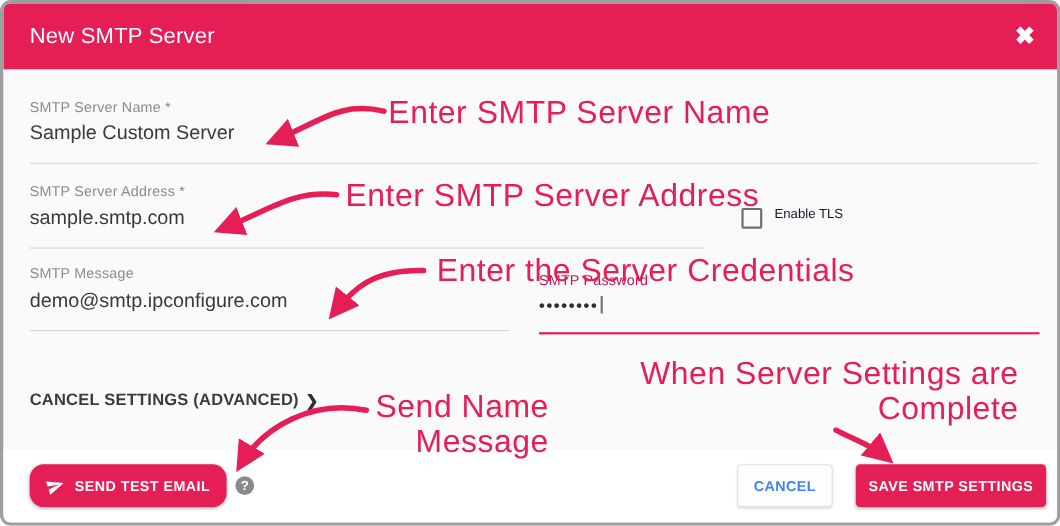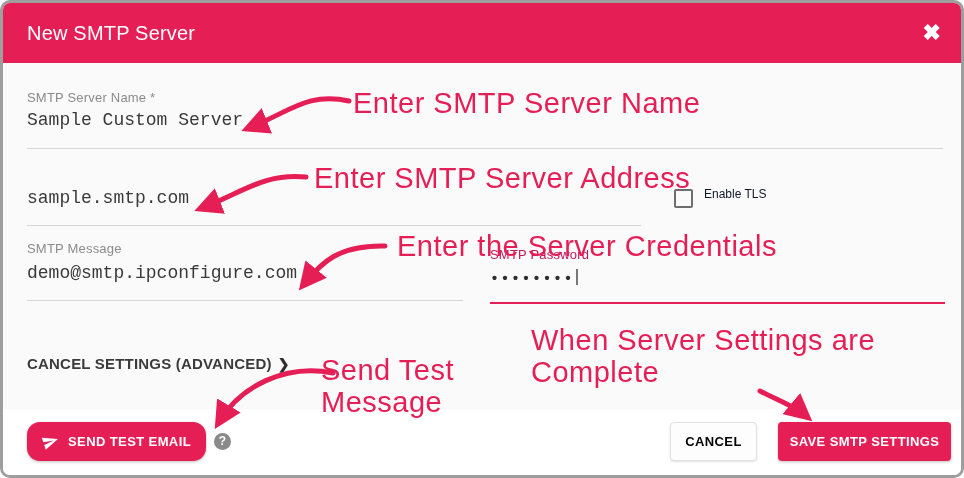--- a/index.html
+++ b/index.html
@@ -23,21 +23,21 @@
     padding:0 20px 0 24px;
   }
   .header-title { color:#ffffff; font-size:20px; letter-spacing:0.2px; flex:1; }
   .close-btn {
     color:#ffffff; font-size:22px; font-weight:bold; cursor:pointer;
     line-height:1;
   }
 
   
   .f-label { position:absolute; font-size:13px; color:#8b8b8b; letter-spacing:0.2px; }
-  .f-value { position:absolute; font-size:18px; color:#3a3a3a;font-family:Liberation Mono, monospace; }
+  .f-value { position:absolute; font-size:18px; color:#3a3a3a; }
   .f-line  { position:absolute; height:1px; background:#d4d4d4; }
 
   .pw-label { color:#be185d; }
   .pw-value { font-size:15px; font-weight:bold; letter-spacing:1.5px; color:#2f2f2f; }
   .pw-caret { display:inline-block; width:1.5px; height:16px; background:#777; margin-left:2px; vertical-align:-2px; }
   .pw-line  { height:2px; background:var(--accent); }
 
   
   .tls-checkbox {
     position:absolute; left:671px; top:186px; width:19px; height:19px;
@@ -60,55 +60,56 @@
   }
   .btn {
     position:absolute; display:flex; align-items:center; justify-content:center;
     height:39px; border-radius:4px; font-size:13px; font-weight:bold;
     letter-spacing:0.4px; cursor:pointer;
   }
   .btn-pink { background:var(--accent); color:#ffffff; box-shadow:0 1px 3px rgba(0,0,0,0.25); }
   .btn-send { left:24px; top:419px; padding:0 15px; gap:9px;border-radius:13px; }
   .btn-cancel {
     left:667px; top:419px; width:87px;
-    background:#fdfdfd; color:#000000; border:1px solid #e2e2e2;
+    background:#fdfdfd; color:#3b82f6; border:1px solid #e2e2e2;
     box-shadow:0 1px 2px rgba(0,0,0,0.12);
   }
   .btn-save { left:775px; top:419px; width:173px; }
   .send-icon { width:17px; height:17px; transform:rotate(-18deg); }
   .help-badge {
     position:absolute; left:211px; top:430px; width:17px; height:17px;
     border-radius:50%; background:#8a8a8a; color:#ffffff;
     font-size:12px; font-weight:bold; text-align:center; line-height:17px;
     cursor:pointer;
   }
 
   
   .ann {
     position:absolute; color:var(--accent);
     font-size:29px; letter-spacing:0.5px; white-space:nowrap;
   }
-  .ann-center { text-align:left; white-space:normal; line-height:32px; }
+  .ann-center { text-align:right; white-space:normal; line-height:32px; }
 
   .arrows { position:absolute; left:0; top:0; width:964px; height:478px; pointer-events:none; }
 </style>
 </head>
 <body>
 
 <div class="dialog" style="--accent:#E61E56;">
 
   <div class="header">
     <div class="header-title">New SMTP Server</div>
     <div class="close-btn">✖</div>
   </div>
 
   <div class="f-label" style="left:24px; top:87px;">SMTP Server Name *</div>
   <div class="f-value" style="left:24px; top:107px;">Sample Custom Server</div>
   <div class="f-line" style="left:24px; top:145px; width:916px;"></div>
 
+  <div class="f-label" style="left:24px; top:163px;">SMTP Server Address *</div>
   <div class="f-value" style="left:24px; top:185px;">sample.smtp.com</div>
   <div class="f-line" style="left:24px; top:222px; width:614px;"></div>
 
   <div class="tls-checkbox"></div>
   <div class="tls-label">Enable TLS</div>
 
   <div class="f-label" style="left:24px; top:238px;">SMTP Message</div>
   <div class="f-value" style="left:24px; top:260px;">demo@smtp.ipconfigure.com</div>
   <div class="f-line" style="left:24px; top:297px; width:436px;"></div>
 
@@ -135,21 +136,21 @@
     <span>CANCEL</span>
   </div>
   <div class="btn btn-pink btn-save">
     <span>SAVE SMTP SETTINGS</span>
   </div>
 
   <div class="ann" style="left:350px; top:84px;">Enter SMTP Server Name</div>
   <div class="ann" style="left:311px; top:159px;">Enter SMTP Server Address</div>
   <div class="ann" style="left:394px; top:227px;">Enter the Server Credentials</div>
   <div class="ann ann-center" style="left:318px; top:351px; width:178px;">
-    <div>Send Test</div>
+    <div>Send Name</div>
     <div>Message</div>
   </div>
   <div class="ann ann-center" style="left:528px; top:321px; width:395px;">
     <div>When Server Settings are</div>
     <div>Complete</div>
   </div>
 
   <svg class="arrows" viewBox="0 0 964 478">
     <defs>
       <marker id="ah" viewBox="0 0 10 10" refX="7" refY="5" markerWidth="5.5" markerHeight="5.5" orient="auto-start-reverse">

